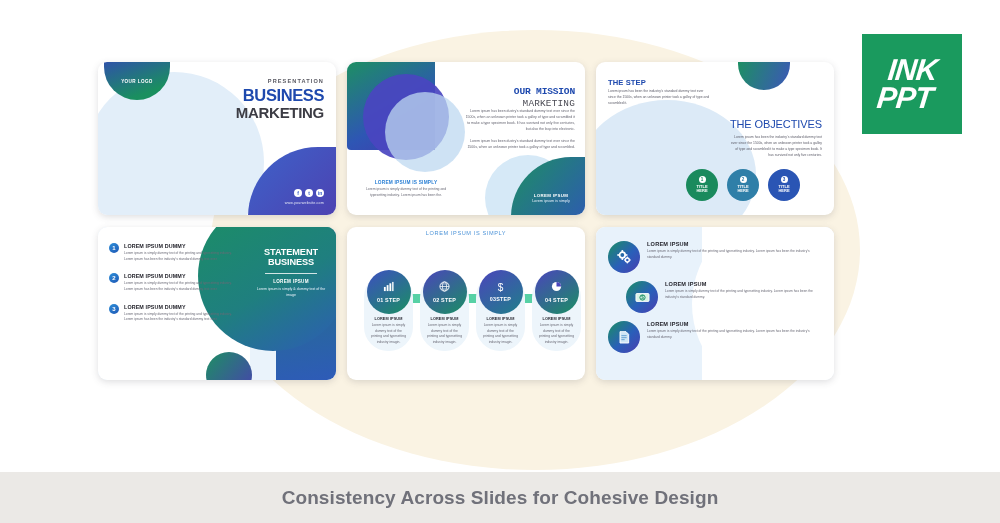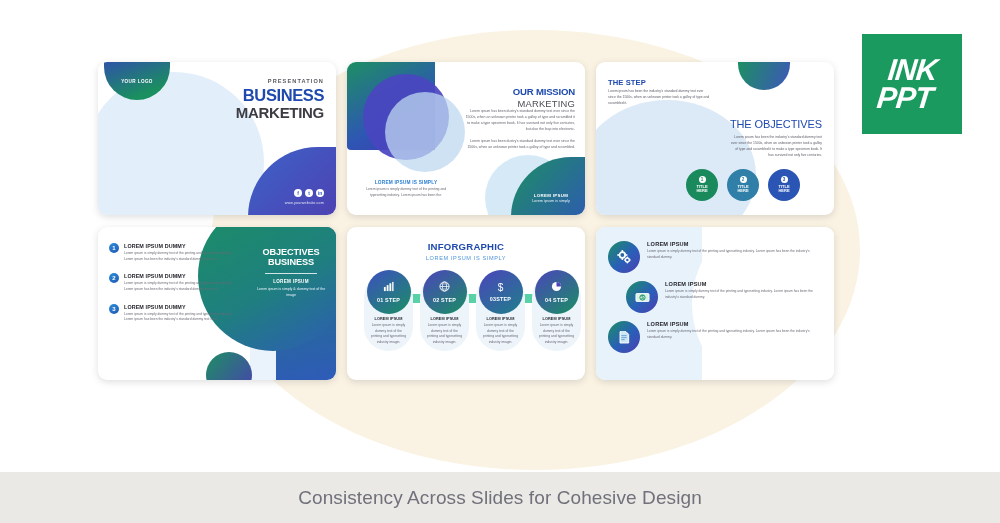--- a/index.html
+++ b/index.html
@@ -75,21 +75,21 @@
   .s1-url { position:absolute; right:12px; bottom:10px; color:#e6e9f7; font-size:3.6px; letter-spacing:0.2px; }
 
   
   .s2-sq {
     position:absolute; left:0; top:0; width:88px; height:88px;
     background: linear-gradient(150deg,#1d8f63 0%,#2e56b4 60%, #4339ad 100%);
     border-radius: 0 0 0 4px;
   }
   .s2-c1 { position:absolute; left:16px; top:12px; width:86px; height:86px; border-radius:50%; background:#4a45c0; opacity:0.92; }
   .s2-c2 { position:absolute; left:38px; top:30px; width:80px; height:80px; border-radius:50%; background:#bdd8f0; opacity:0.75; }
-  .s2-head { position:absolute; right:10px; top:24px; text-align:right; }
+  .s2-head { position:absolute; right:10px; top:24px; text-align:right;font-family:Liberation Mono, monospace; }
   .s2-h1 { font-size:9.6px; font-weight:bold; color:#1e49ae; letter-spacing:-0.2px; }
   .s2-h2 { font-size:9.4px; color:#4c4c55; letter-spacing:0.2px; margin-top:1px; }
   .s2-body { position:absolute; right:10px; top:46px; width:112px; text-align:right; }
   .s2-body p { font-size:3.5px; line-height:1.75; color:#646470; }
   .s2-body p + p { margin-top:5px; }
   .s2-sub { position:absolute; left:13px; bottom:16px; width:92px; text-align:center; }
   .s2-sub-h { font-size:4.8px; font-weight:bold; color:#2a7fd4; letter-spacing:0.2px; }
   .s2-sub-p { font-size:3.4px; line-height:1.7; color:#6a6a76; margin-top:2px; }
   .s2-corner-lt { position:absolute; right:14px; bottom:-26px; width:86px; height:86px; border-radius:50%; background:#d6e9f7; }
   .s2-corner {
@@ -170,21 +170,21 @@
   }
   .s6-h { font-size:5.6px; font-weight:bold; color:#24242c; letter-spacing:0.2px; }
   .s6-p { font-size:3.3px; line-height:1.72; color:#6a6a76; margin-top:2px; }
 
   
   .caption-bar {
     position:absolute; left:0; bottom:0; width:1000px; height:51px;
     background:#ebe9e6; display:flex; align-items:center; justify-content:center;
     z-index:6;
   }
-  .caption-bar span { font-size:19px; color:#70717a; letter-spacing:0.1px; }
+  .caption-bar span { font-size:19px; color:#70717a; letter-spacing:0.1px;font-weight:bold; }
 </style>
 </head>
 <body>
 
 <div id="stage">
 
   <div class="cream-blob"></div>
 
   <div class="logo-box">
     <div class="logo-line1">INK</div>
@@ -293,30 +293,29 @@
           <div class="s4-item">
             <div class="s4-num">3</div>
             <div>
               <div class="s4-it-h">LOREM IPSUM DUMMY</div>
               <div class="s4-it-p">Lorem ipsum is simply dummy text of the printing and typesetting industry. Lorem ipsum has been the industry's standard dummy text ever</div>
             </div>
           </div>
         </div>
         <div class="s4-right">
           <div class="s4-h">
-            <span>OBJECTIVES</span><br><span>BUSINESS</span>
+            <span>STATEMENT</span><br><span>BUSINESS</span>
           </div>
           <div class="s4-rule"></div>
           <div class="s4-sub">LOREM IPSUM</div>
           <div class="s4-subp">Lorem ipsum is simply &amp; dummy text of the image</div>
         </div>
       </div>
 
       <div class="slide">
-        <div class="s5-h1">INFORGRAPHIC</div>
         <div class="s5-h2">LOREM IPSUM IS SIMPLY</div>
         <div class="s5-connector"></div>
         <div class="s5-steps">
           <div class="s5-step">
             <div class="s5-circ" style="background:linear-gradient(145deg,#3d4fc0 0%,#1a8f63 100%)">
               <div class="s5-ic">
                 <svg width="11" height="11" viewBox="0 0 24 24">
                     <rect x="2" y="13" width="4" height="9" fill="#fff"></rect>
                     <rect x="8" y="9" width="4" height="13" fill="#fff"></rect>
                     <rect x="14" y="5" width="4" height="17" fill="#fff"></rect>

